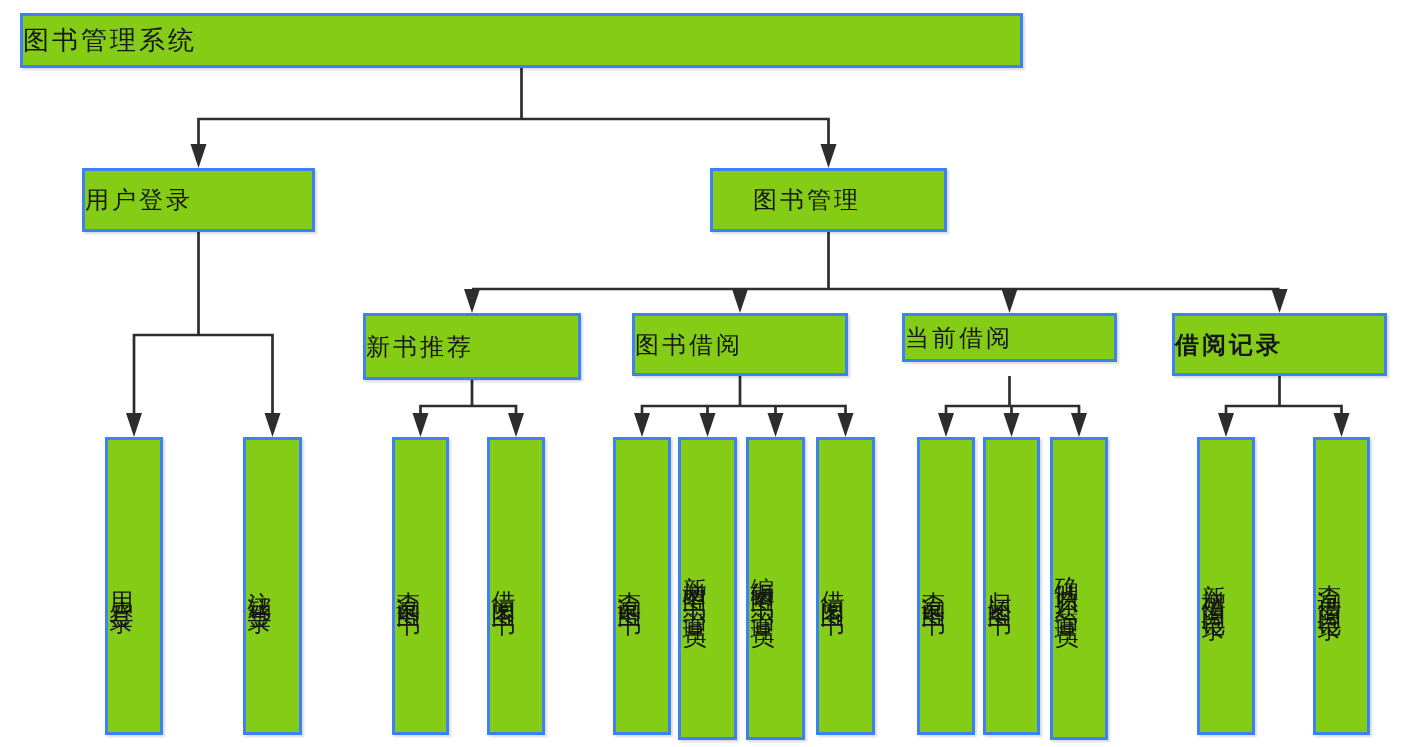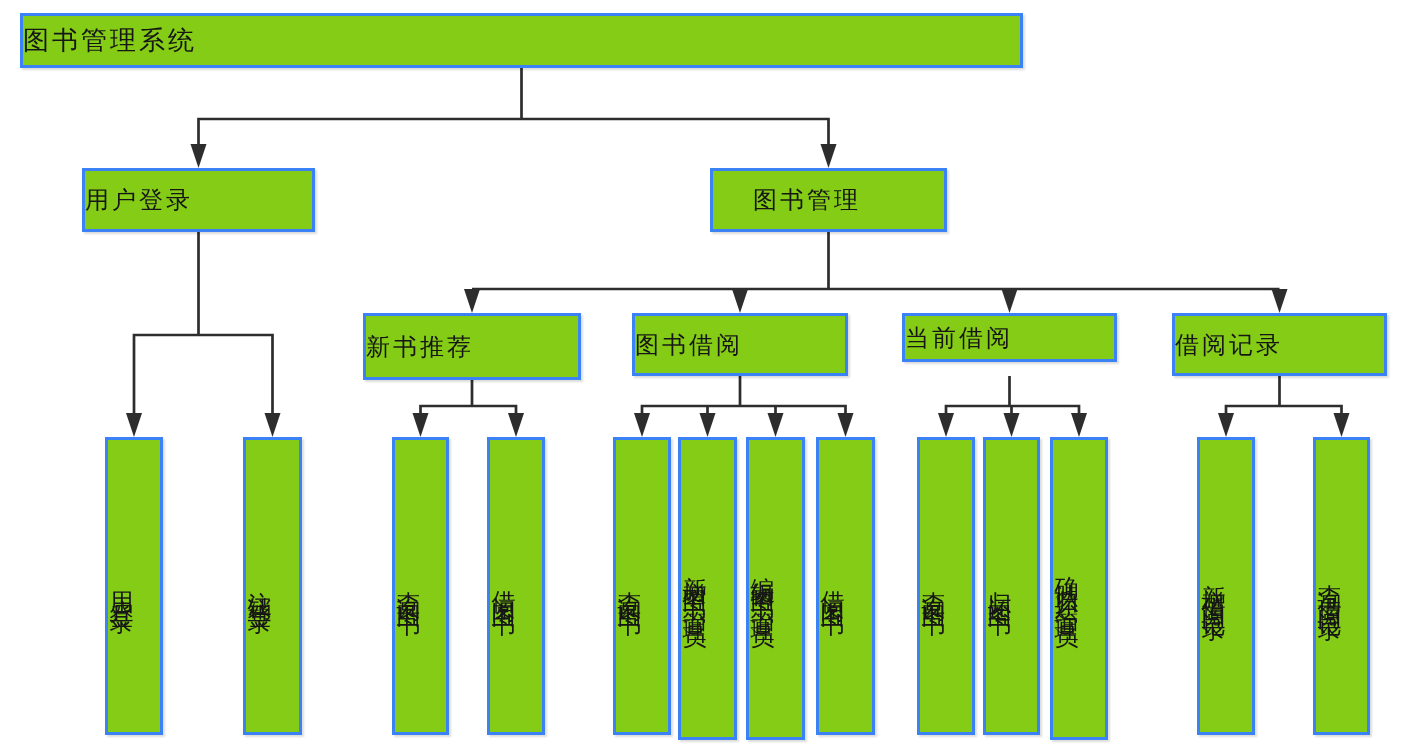--- a/index.html
+++ b/index.html
@@ -109,21 +109,21 @@
 
   <div class="node" style="left:363px; top:313px; width:218px; height:67px;">
     <span class="hlabel">新书推荐</span>
   </div>
   <div class="node" style="left:632px; top:313px; width:216px; height:63px;">
     <span class="hlabel">图书借阅</span>
   </div>
   <div class="node" style="left:902px; top:313px; width:215px; height:49px;">
     <span class="hlabel">当前借阅</span>
   </div>
-  <div class="node" style="left:1172px; top:313px; width:215px; height:63px;">
+  <div class="node" style="left:1172px; top:313px; width:215px; height:63px;font-weight:bold;">
     <span class="hlabel">借阅记录</span>
   </div>
 
   <div class="node leaf" style="left:105px; top:437px; width:58px; height:298px;">
     <span class="vlabel">用户登录</span>
   </div>
   <div class="node leaf" style="left:243px; top:437px; width:59px; height:298px;">
     <span class="vlabel">注销登录</span>
   </div>
   <div class="node leaf" style="left:392px; top:437px; width:57px; height:298px;">

